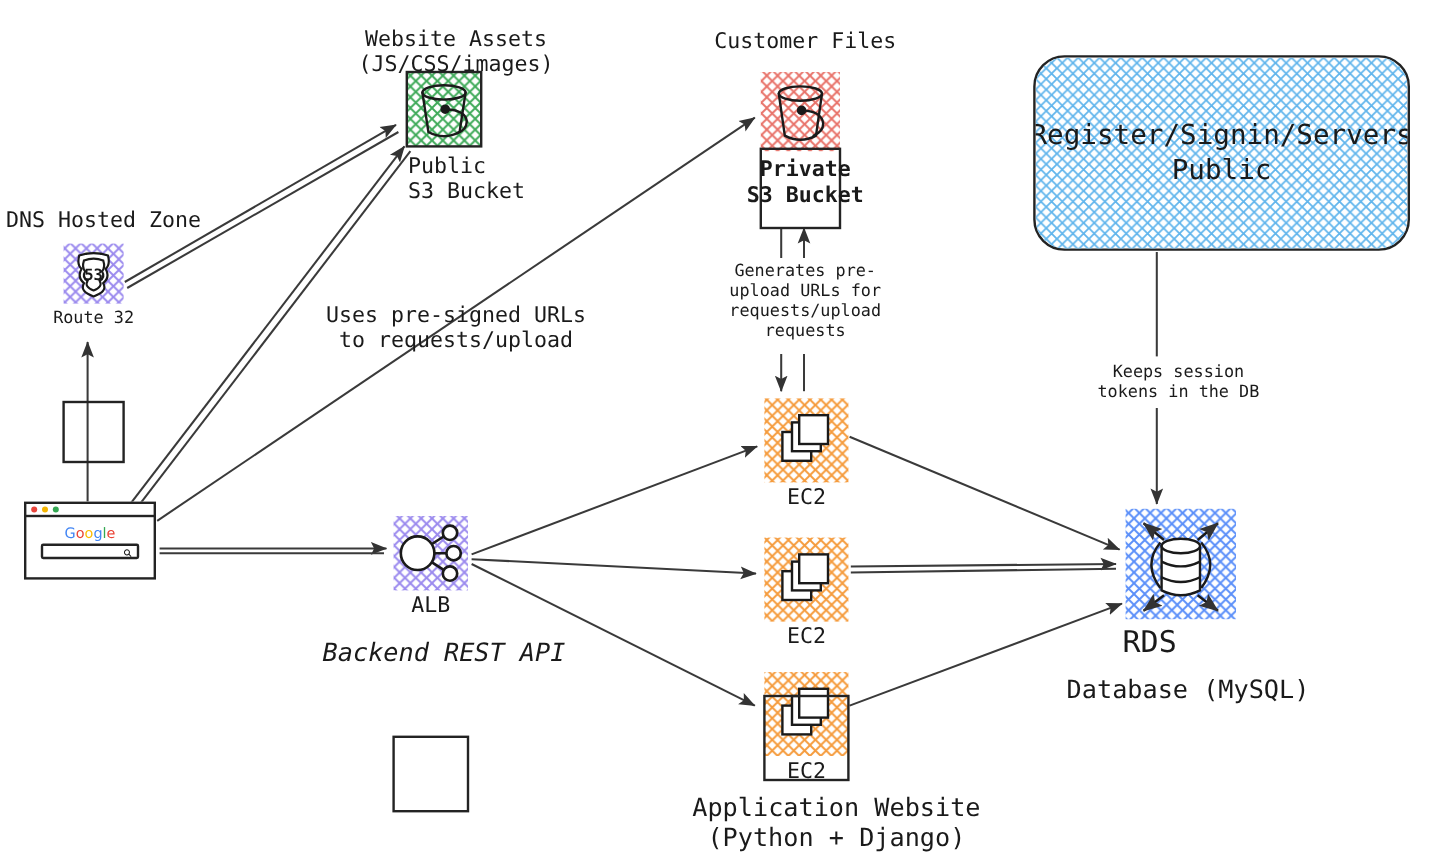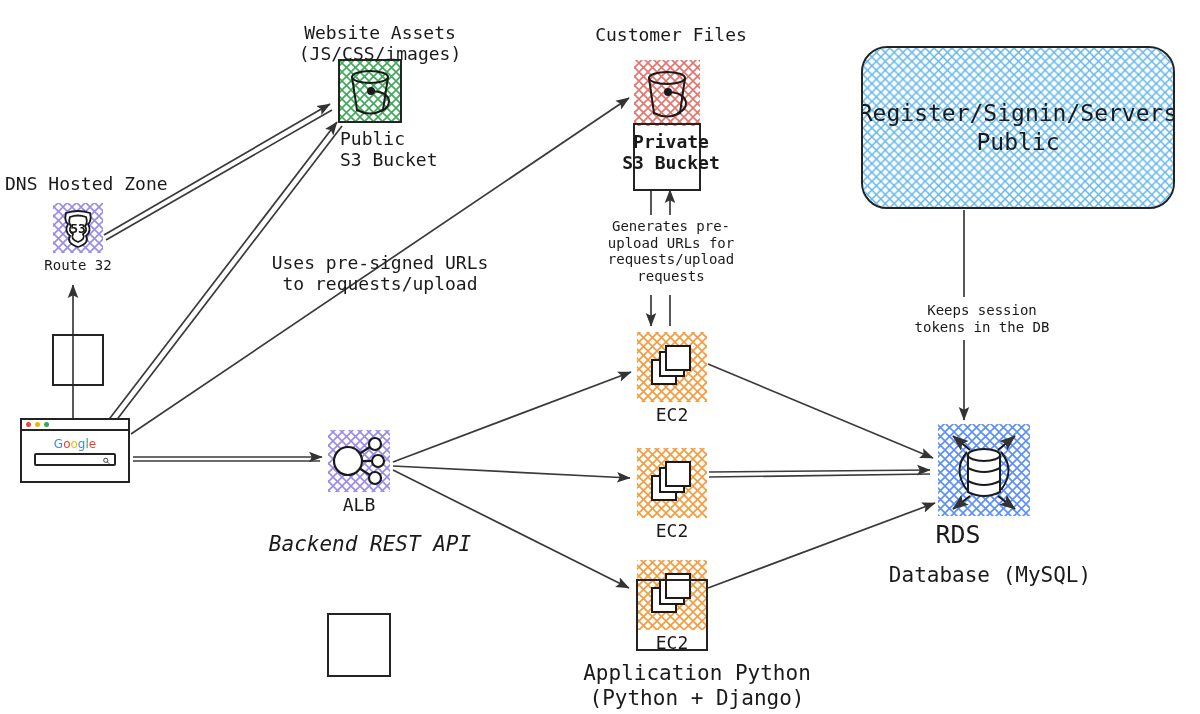--- a/index.html
+++ b/index.html
@@ -355,19 +355,19 @@
   <div class="label lbl-small centered" style="left:982px;top:302px;"><span>Keeps session</span>
 <span>tokens in the DB</span></div>
 
   <div class="label lbl-med centered" style="left:359px;top:494px;">ALB</div>
   <div class="label lbl-big centered" style="left:370px;top:532px;font-style:italic;">Backend REST API</div>
 
   <div class="label lbl-med centered" style="left:672px;top:404px;">EC2</div>
   <div class="label lbl-med centered" style="left:672px;top:520px;">EC2</div>
   <div class="label lbl-med centered" style="left:672px;top:632px;">EC2</div>
 
-  <div class="label lbl-big centered" style="left:697px;top:661px;"><span>Application Python</span>
+  <div class="label lbl-big centered" style="left:697px;top:661px;"><span>Application Website</span>
 <span>(Python + Django)</span></div>
 
   <div class="label centered" style="left:936px;top:520px;font-size:25px;margin-left:22px;">RDS</div>
   <div class="label lbl-big centered" style="left:990px;top:563px;text-align:right;">Database (MySQL)</div>
 
 </div>
 
 </body></html>

